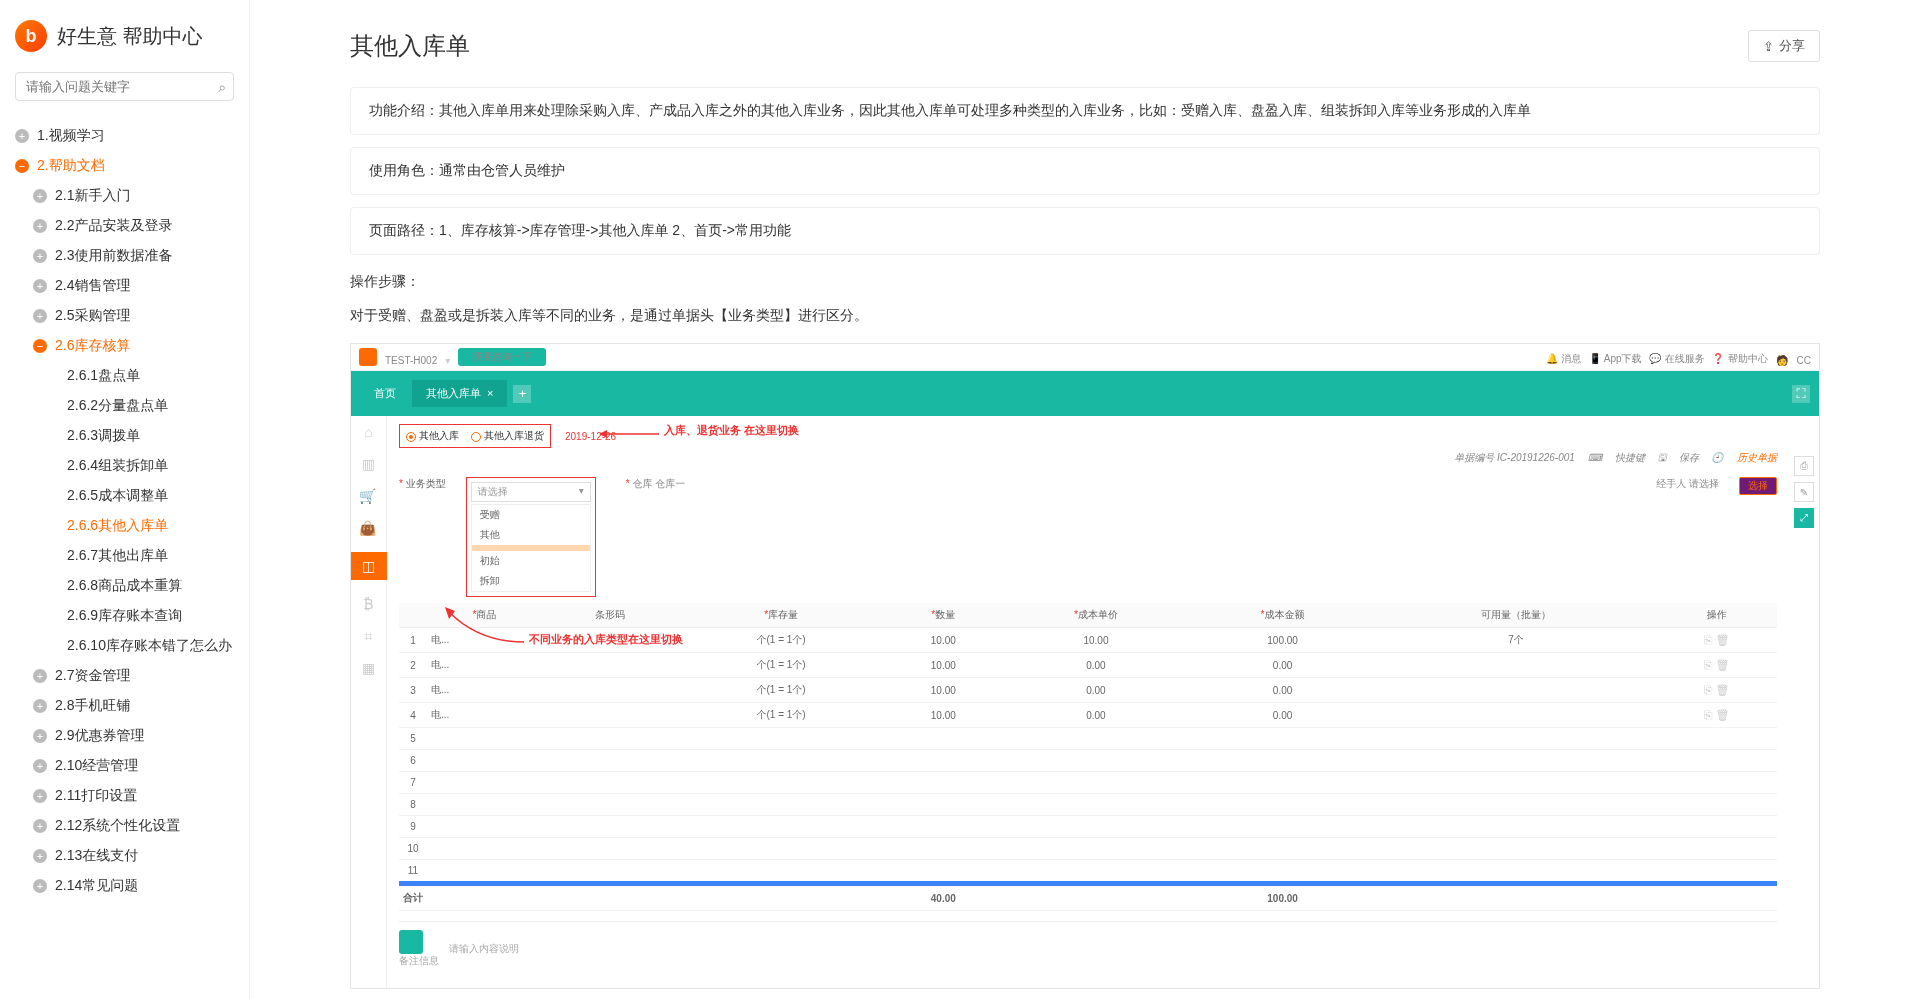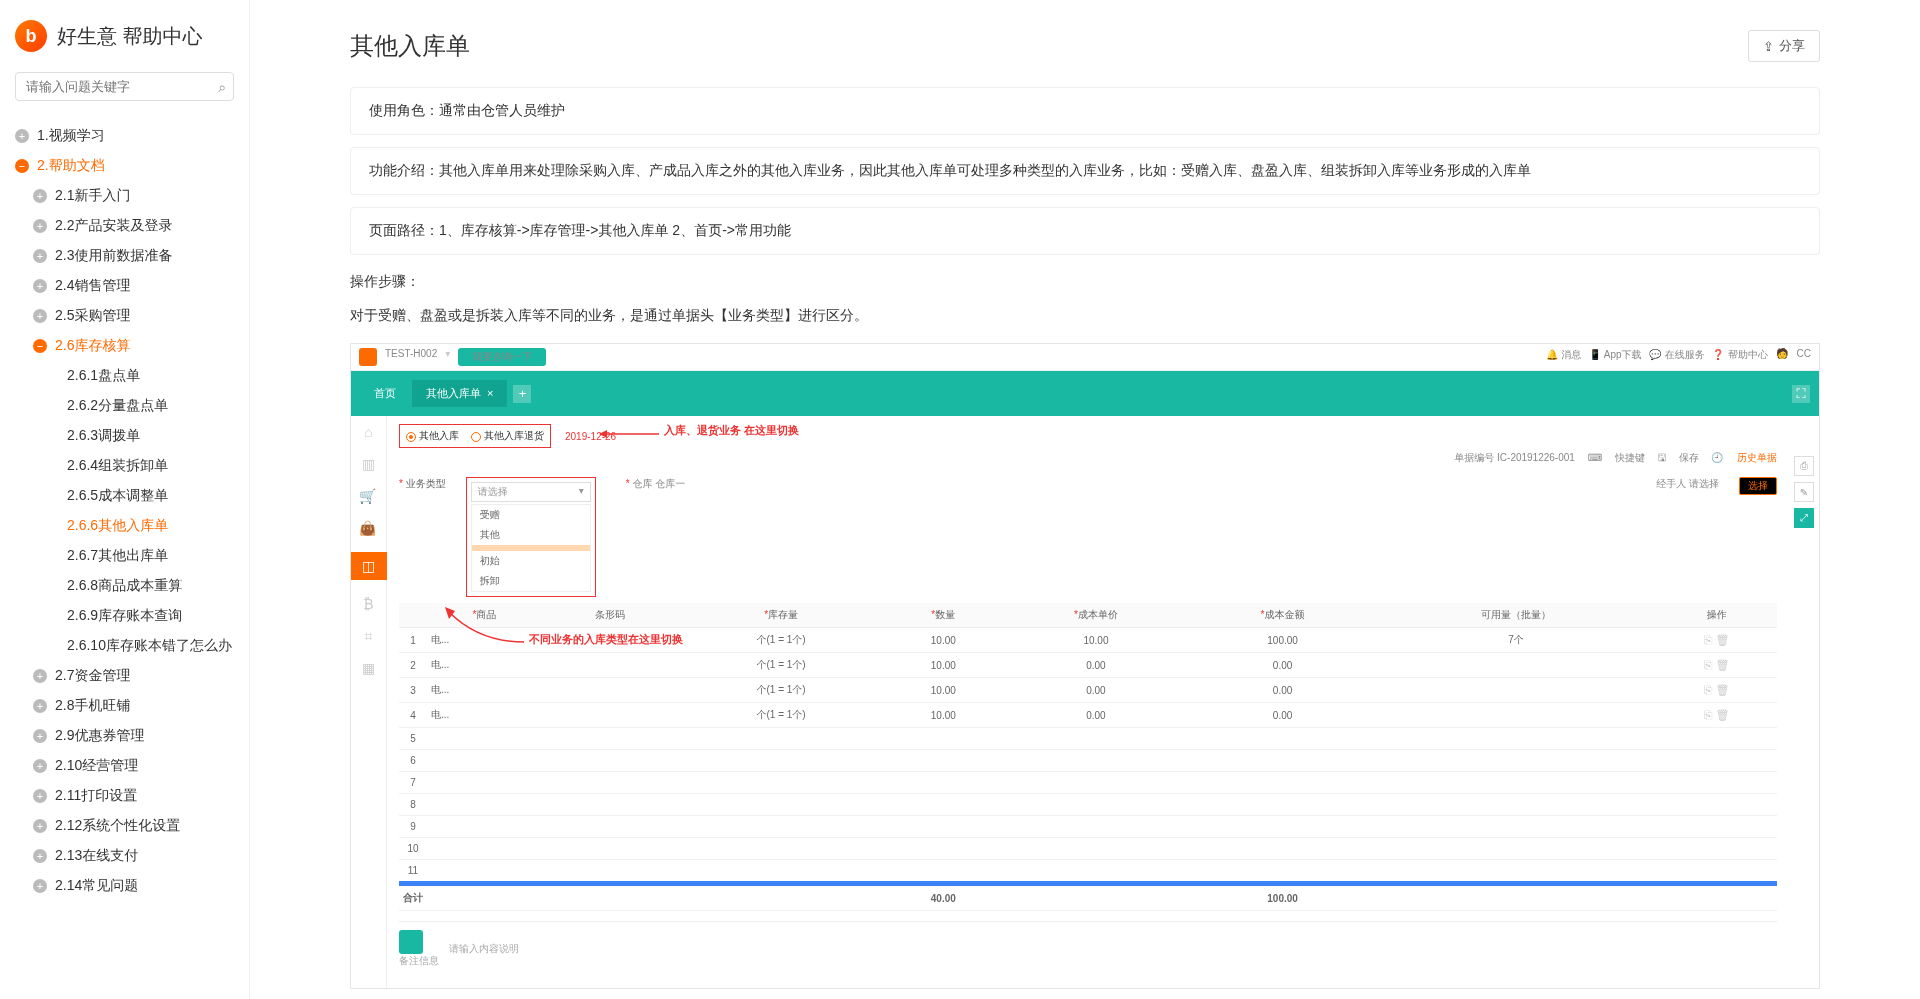--- a/index.html
+++ b/index.html
@@ -29,21 +29,21 @@
 .page-title { font-size: 24px; font-weight: 500; }
 .share-btn { border: 1px solid #ddd; padding: 6px 14px; border-radius: 3px; background: #fff; cursor: pointer; font-size: 13px; color: #555; display: flex; gap: 5px; align-items: center; }
 .info-box { border: 1px solid #eee; border-radius: 4px; padding: 14px 18px; margin-bottom: 12px; font-size: 14px; }
 .info-box .lbl { font-weight: 500; }
 .section-h { font-size: 14px; margin: 18px 0 12px; }
 .section-h.bold { font-weight: 600; }
 .para { font-size: 14px; margin: 10px 0; line-height: 1.8; }
 
 
 .shot-wrap { border: 1px solid #e5e5e5; margin: 15px 0 25px; background: #f5f5f5; font-size: 10px; }
-.shot-top { background: #fff; display: flex; align-items: flex-start; padding: 4px 8px; gap: 8px; border-bottom: 1px solid #eee; }
+.shot-top { background: #fff; display: flex; align-items: flex-end; padding: 4px 8px; gap: 8px; border-bottom: 1px solid #eee; }
 .shot-logo { width: 18px; height: 18px; background: #ff6a00; border-radius: 3px; }
 .shot-top .grow { flex: 1; }
 .shot-top span { color: #888; font-size: 10px; }
 .pill { background: #18b8a3; color: #fff; padding: 2px 14px; border-radius: 3px; font-size: 10px; }
 .shot-tabs { background: #18b8a3; display: flex; align-items: center; gap: 2px; padding: 9px; }
 .shot-tabs .tab { padding: 6px 14px; color: #fff; font-size: 11px; }
 .shot-tabs .tab.on { background: #0fa390; }
 .shot-tabs .tab .x { margin-left: 6px; }
 .shot-tabs .spacer { flex: 1; }
 .shot-tabs .plus-ico { width: 18px; height: 18px; background: rgba(255,255,255,.25); color: #fff; display: flex; align-items: center; justify-content: center; margin-left: 4px; font-size: 13px; }
@@ -69,21 +69,21 @@
 .tbl th .star { color: #e33; }
 .tbl td { padding: 5px 4px; border-bottom: 1px solid #f2f2f2; color: #666; text-align: center; }
 .tbl td.l { text-align: left; }
 .tbl tr.totals td { font-weight: bold; border-top: 5px solid #3b82f6; }
 .op-ico { color: #ccc; font-size: 11px; }
 .shot-right { width: 30px; background: #fff; display: flex; flex-direction: column; gap: 6px; padding-top: 40px; align-items: center; }
 .shot-right .ri { width: 20px; height: 20px; border: 1px solid #ddd; font-size: 10px; display: flex; align-items: center; justify-content: center; color: #999; }
 .shot-right .ri.teal { background: #18b8a3; color: #fff; border-color: #18b8a3; }
 .memo-row { display: flex; gap: 10px; align-items: center; padding: 8px 0; font-size: 10px; color: #aaa; border-top: 1px solid #eee; margin-top: 10px; }
 .memo-ico { width: 24px; height: 24px; background: #18b8a3; border-radius: 3px; }
-.doc-no-row { display: flex; justify-content: space-between; align-items: center; font-size: 10px; color: #888; margin-top: 2px; }
+.doc-no-row { display: flex; justify-content: space-between; align-items: center; font-size: 10px; color: #888; margin-top: 2px; font-style: italic; }
 .doc-links span { margin-left: 10px; }
 .arrow-svg { position: absolute; pointer-events: none; }
 </style>
 </head>
 <body>
 
 <div class="container">
   <aside class="sidebar">
     <div class="logo-row">
       <div class="logo">b</div>
@@ -194,24 +194,24 @@
   <main class="main">
     <div class="title-row">
       <h1 class="page-title">其他入库单</h1>
       <button class="share-btn">
           <span>⇪</span>
           <span>分享</span>
         </button>
     </div>
 
     <div class="info-box">
+      <span class="lbl">功能介绍：</span><span>其他入库单用来处理除采购入库、产成品入库之外的其他入库业务，因此其他入库单可处理多种类型的入库业务，比如：受赠入库、盘盈入库、组装拆卸入库等业务形成的入库单</span>
+    </div>
+    <div class="info-box">
       <span class="lbl">使用角色：</span><span>通常由仓管人员维护</span>
-    </div>
-    <div class="info-box">
-      <span class="lbl">功能介绍：</span><span>其他入库单用来处理除采购入库、产成品入库之外的其他入库业务，因此其他入库单可处理多种类型的入库业务，比如：受赠入库、盘盈入库、组装拆卸入库等业务形成的入库单</span>
     </div>
     <div class="info-box">
       <span class="lbl">页面路径：</span><span>1、库存核算-&gt;库存管理-&gt;其他入库单 2、首页-&gt;常用功能</span>
     </div>
 
     <p class="section-h">操作步骤：</p>
     <p class="para">对于受赠、盘盈或是拆装入库等不同的业务，是通过单据头【业务类型】进行区分。</p>
 
     <div class="shot-wrap">
       <div class="shot-top">
@@ -286,21 +286,21 @@
                 </div>
               </div>
             </div>
             <div class="formgrid">
               <span><span style="color:#e33">*</span> <span>仓库</span> <span>仓库一</span></span>
             </div>
             <div style="flex:1"></div>
             <div class="formgrid">
               <span><span>经手人</span> <span>请选择</span></span>
             </div>
-            <span style="border:1px solid #ff6a00;color:#ff6a00;padding:1px 8px;border-radius:2px;background:#000000">选择</span>
+            <span style="border:1px solid #ff6a00;color:#ff6a00;padding:1px 8px;border-radius:2px;background:#701a75">选择</span>
             <svg class="arrow-svg" style="left:40px;top:130px" width="90" height="40">
                 <path d="M85,35 Q40,35 10,5" stroke="#e33" stroke-width="1.5" fill="none"></path>
                 <polygon points="6,0 16,4 10,12" fill="#e33"></polygon>
               </svg>
             <span class="anno1" style="left:130px;top:155px">不同业务的入库类型在这里切换</span>
           </div>
 
           <table class="tbl">
             <thead>
                 <tr>

